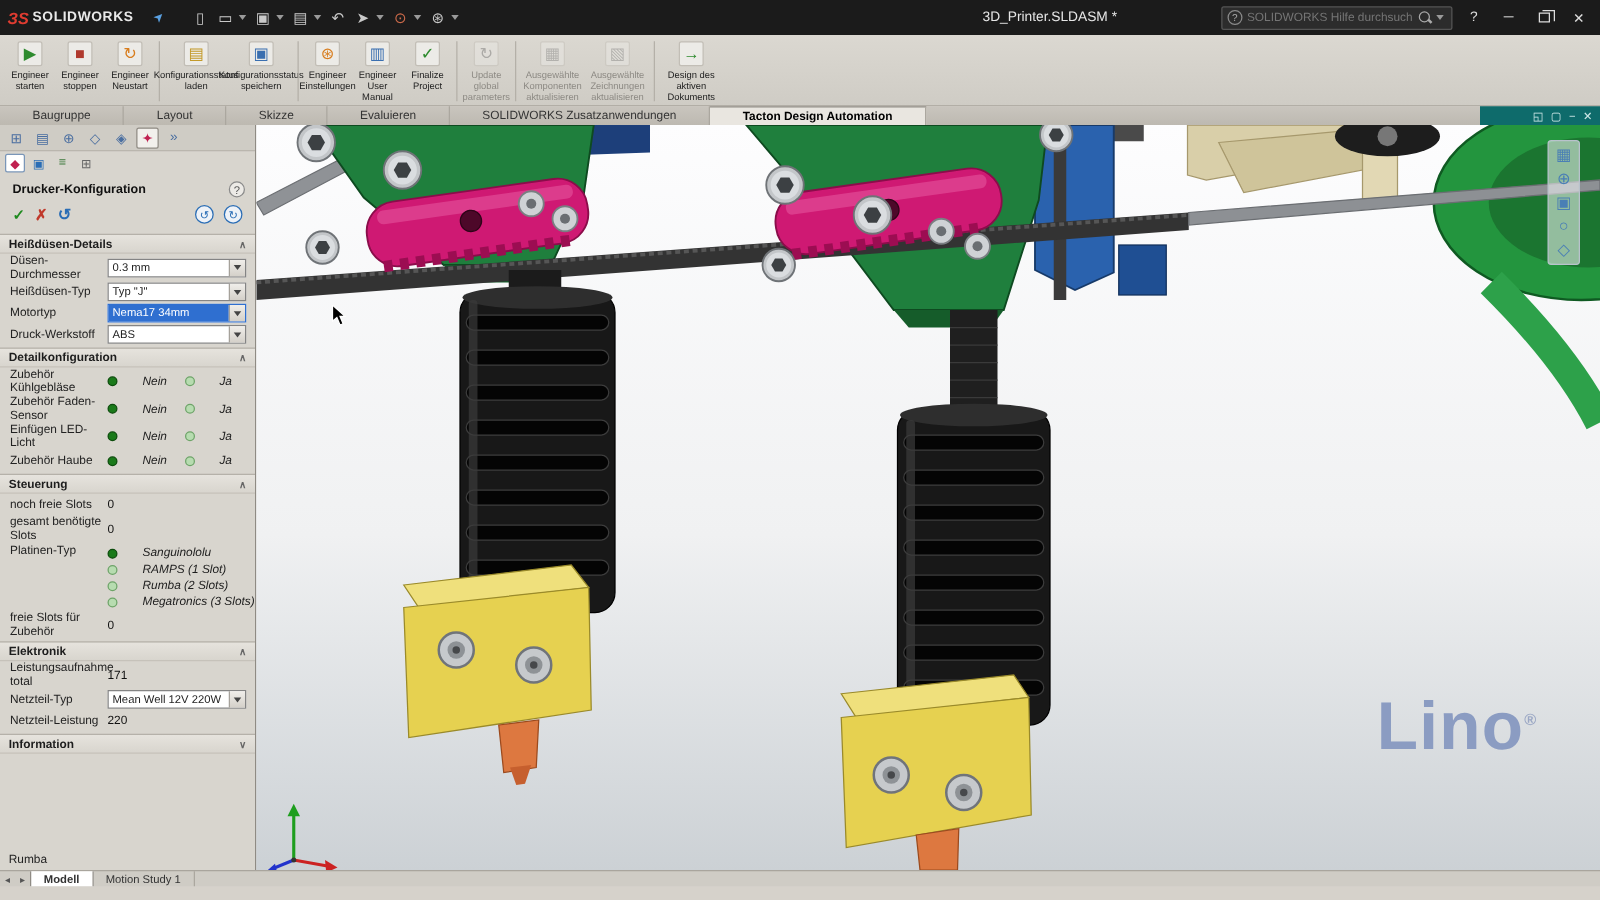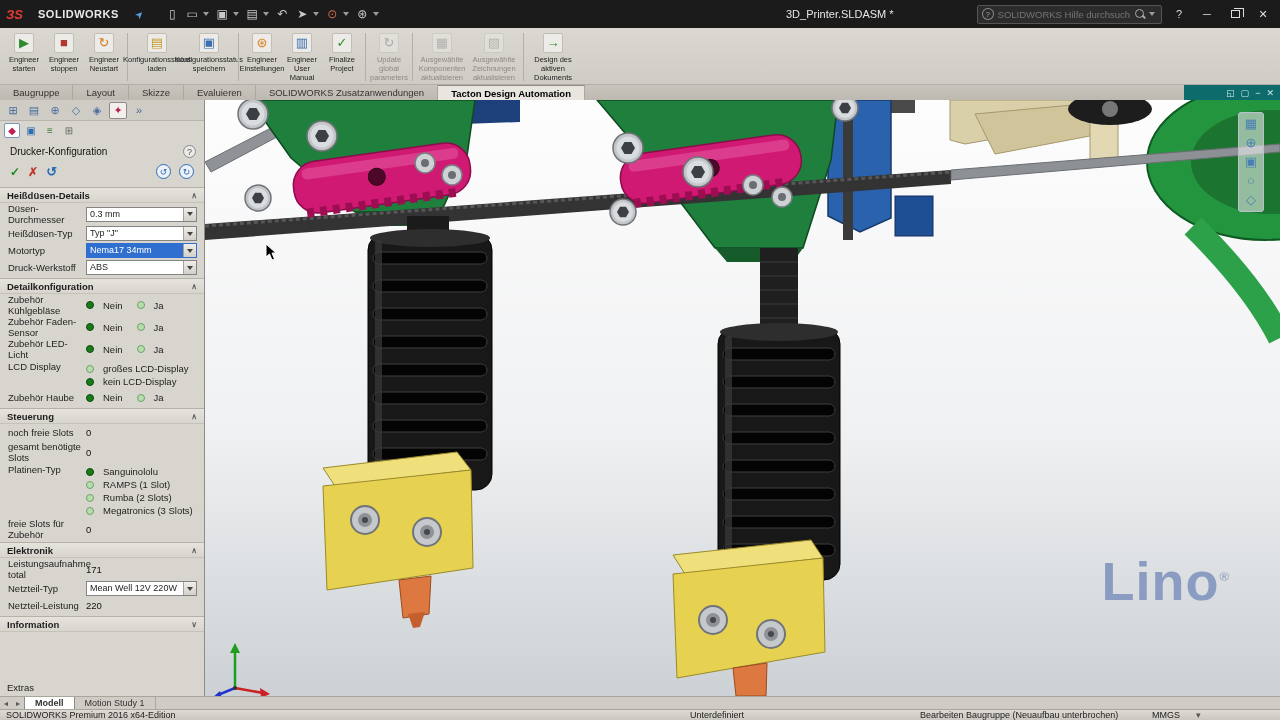--- a/index.html
+++ b/index.html
@@ -1,21 +1,21 @@
 <!DOCTYPE html>
 <html><head>
 <meta charset="utf-8">
 <style>
   * { margin:0; padding:0; box-sizing:border-box; }
   html,body { width:1280px; height:720px; overflow:hidden; font-family:"Liberation Sans", sans-serif; }
   #app { position:relative; width:1280px; height:720px; background:#d6d2cb; }
 
   
   #titlebar { position:absolute; top:0; left:0; right:0; height:28px; background:#1b1b1b; display:flex; align-items:center; color:#ddd; font-size:11px; }
-  .logo { display:flex; align-items:center; gap:15px; padding:0 10px 0 6px; }
+  .logo { display:flex; align-items:center; gap:3px; padding:0 10px 0 6px; }
   .logo-glyph { color:#e03c31; font-weight:bold; font-style:italic; font-size:13px; }
   .logo-text { color:#e9e9e9; font-weight:bold; letter-spacing:0.5px; font-size:11px; }
   .menus { display:flex; }
   .menu { padding:0 8px; line-height:28px; color:#d8d8d8; cursor:default; }
   .pin { color:#5aa0e0; font-size:10px; transform:rotate(-45deg); padding:0 6px; }
   .tb-icons { display:flex; align-items:center; gap:2px; margin-left:14px; }
   .tb-ic { width:18px; height:18px; display:flex; align-items:center; justify-content:center; color:#c9c9c9; font-size:12px; border-radius:2px; }
   .tb-caret { width:0;height:0;border-left:3px solid transparent;border-right:3px solid transparent;border-top:4px solid #9a9a9a; margin:0 2px 0 0; }
   .doc-title { position:absolute; left:770px; top:0; line-height:28px; color:#e6e6e6; font-size:11px;margin-left:16px; }
   .tb-right { position:absolute; right:0; top:0; height:28px; display:flex; align-items:center; gap:6px; padding-right:6px; }
@@ -33,38 +33,38 @@
   #ribbon { position:absolute; top:28px; left:0; right:0; height:57px; background:linear-gradient(#dbd8d1,#cfccc5); border-bottom:1px solid #b2aea6; display:flex; align-items:flex-start; padding:3px 0 0 4px; }
   .rbtn { display:flex; flex-direction:column; align-items:center; width:52px; padding:2px 1px; text-align:center; font-size:7.5px; line-height:1.2; color:#222; border-radius:2px; }
   .rbtn.w40 { width:40px; }
   .ricon { width:20px; height:20px; display:flex; align-items:center; justify-content:center; font-size:13px; background:#ecebe7; border:1px solid #c2beb6; border-radius:2px; margin-bottom:2px; }
   .rbtn.disabled { color:#8d8a84; }
   .rbtn.disabled .ricon { opacity:.45; }
   .rsep { width:1px; height:48px; background:#b4b0a8; margin:2px 3px; }
 
   
   #tabsrow { position:absolute; top:85px; left:0; right:0; height:15px; background:linear-gradient(#c9c5be,#bdb9b1); display:flex; align-items:stretch; font-size:9.5px; color:#333; }
-  .tab { padding:0 13px; display:flex; align-items:center; border-right:1px solid #aba79f; cursor:default;text-align:center; }
+  .tab { padding:0 26px; display:flex; align-items:center; border-right:1px solid #aba79f; cursor:default;text-align:center; }
   .tab.active { background:#e9e6e0; font-weight:bold; color:#000; border-top:1px solid #8f8b84; }
   .vp-winctl { position:absolute; right:0; top:0; height:15px; width:96px; background:#0e6b6b; display:flex; align-items:center; justify-content:flex-end; gap:6px; padding-right:6px; }
   .vp-winctl span { color:#cfe8e8; font-size:9px; }
 
   
   #main { position:absolute; top:100px; left:0; width:1280px; height:596px; }
 
   
   #panel { position:absolute; left:0; top:0; width:205px; height:596px; background:#d8d5ce; border-right:1px solid #8f8b84; font-size:9.5px; color:#1d1d1d; }
   .pm-tabs { height:21px; display:flex; align-items:center; gap:3px; padding:0 4px; background:#cfccc5; border-bottom:1px solid #bab6ae; }
   .pm-tabs .pt { width:18px; height:17px; display:flex; align-items:center; justify-content:center; font-size:11px; color:#4a6ea0; border-radius:2px; }
   .pm-tabs .pt.active { background:#f2f0ec; border:1px solid #8f8b84; }
   .pm-tabs2 { height:19px; display:flex; align-items:center; gap:3px; padding:0 4px; }
   .pm-tabs2 .pt2 { width:16px; height:15px; display:flex; align-items:center; justify-content:center; font-size:10px; border-radius:2px; }
   .pt2.active { background:#fff; border:1px solid #7a96b8; color:#c02050; }
   .panel-title-row { display:flex; align-items:center; justify-content:space-between; padding:5px 8px 2px 10px; }
-  .panel-title { font-size:10px; font-weight:normal; color:#111; }
+  .panel-title { font-size:10px; font-weight:bold; color:#111; }
   .q-circ { width:13px; height:13px; border:1px solid #8a8a8a; border-radius:50%; font-size:9px; color:#555; display:flex; align-items:center; justify-content:center; background:#eceae6; }
   .actions { display:flex; align-items:center; gap:8px; padding:4px 10px 6px 10px; }
   .act { font-size:12px; font-weight:bold; }
   .act.ok { color:#1e8a1e; }
   .act.cancel { color:#c0392b; }
   .act.reset { color:#2a6db5; font-size:13px; }
   .actions .spacer { flex:1; }
   .navbtn { width:15px; height:15px; border:1.5px solid #2a6db5; border-radius:50%; color:#2a6db5; font-size:9px; display:flex; align-items:center; justify-content:center; background:#eef2f8; }
 
   .sec-h { height:16px; display:flex; align-items:center; justify-content:space-between; padding:0 7px; border-top:1px solid #b5b1a9; border-bottom:1px solid #c6c2ba; background:linear-gradient(#e6e3dd,#d8d5ce); font-weight:bold; font-size:9.5px; margin-top:2px; }
@@ -74,21 +74,21 @@
   .plabel { width:78px; flex:none; color:#222; }
   .pvalue { color:#111; }
   .dd { width:111px; height:15px; background:#fff; border:1px solid #848484; display:flex; align-items:stretch; }
   .dd .ddval { flex:1; padding:1px 3px; font-size:9px; white-space:nowrap; overflow:hidden; }
   .dd.on { border-color:#2f6fd0; }
   .dd.on .ddval { background:#2f6fd0; color:#fff; }
   .dd .ddbtn { width:13px; background:linear-gradient(#f0eeea,#d4d0c9); border-left:1px solid #a5a19a; display:flex; align-items:center; justify-content:center; }
   .caret { width:0; height:0; border-left:3px solid transparent; border-right:3px solid transparent; border-top:4px solid #444; }
   .opts { display:flex; gap:14px; align-items:center; }
   .opts.stacked { flex-direction:column; align-items:flex-start; gap:2px; padding:2px 0; }
-  .opt { display:flex; align-items:center; gap:9px; }
+  .opt { display:flex; align-items:center; gap:20px;font-style:italic; }
   .dot { width:8px; height:8px; border-radius:50%; background:#b7dcb0; border:1px solid #6da468; display:inline-block; }
   .dot.on { background:#1a7a1a; border-color:#0c4c0c; }
   .panel-footer { position:absolute; bottom:3px; left:7px; font-size:9.5px; color:#222; }
 
   
   #viewport { position:absolute; left:205px; top:0; width:1075px; height:596px; background:linear-gradient(#fdfdfe 0%, #f0f1f2 55%, #ccd1d5 100%); overflow:hidden; }
   #viewport svg.model { position:absolute; left:0; top:0; }
   .vp-toolbar { position:absolute; right:16px; top:12px; width:26px; background:rgba(246,248,250,0.55); border:1px solid #b9c2cc; border-radius:3px; display:flex; flex-direction:column; align-items:center; gap:5px; padding:4px 0; }
   .vp-toolbar span { color:#4a7fb5; font-size:13px; line-height:14px; }
   .watermark { position:absolute; right:50px; top:450px; color:#8b9cc2; font-weight:bold; font-size:54px; letter-spacing:1px; }
@@ -321,42 +321,29 @@
               <i class="dot on"></i>
               <span>Nein</span>
             </span>
           <span class="opt">
               <i class="dot"></i>
               <span>Ja</span>
             </span>
         </div>
       </div>
       <div class="prow">
-        <span class="plabel">Zubehör LED-Licht</span>
+        <span class="plabel">Einfügen LED-Licht</span>
         <div class="opts">
           <span class="opt">
               <i class="dot on"></i>
               <span>Nein</span>
             </span>
           <span class="opt">
               <i class="dot"></i>
               <span>Ja</span>
-            </span>
-        </div>
-      </div>
-      <div class="prow tall">
-        <span class="plabel">LCD Display</span>
-        <div class="opts stacked">
-          <span class="opt">
-              <i class="dot"></i>
-              <span>großes LCD-Display</span>
-            </span>
-          <span class="opt">
-              <i class="dot on"></i>
-              <span>kein LCD-Display</span>
             </span>
         </div>
       </div>
       <div class="prow">
         <span class="plabel">Zubehör Haube</span>
         <div class="opts">
           <span class="opt">
               <i class="dot on"></i>
               <span>Nein</span>
             </span>
@@ -425,21 +412,21 @@
       <div class="prow">
         <span class="plabel">Netzteil-Leistung</span>
         <span class="pvalue">220</span>
       </div>
 
       <div class="sec-h">
         <span>Information</span>
         <span class="chev">∨</span>
       </div>
 
-      <span class="panel-footer">Extras</span>
+      <span class="panel-footer">Rumba</span>
     </aside>
 
     <div id="viewport">
       <svg class="model" viewBox="0 0 1075 596" width="1075" height="596">
 
         <polygon points="0,62 128,-4 138,2 6,72" fill="#8f9296" stroke="#6c6f73" stroke-width="1"></polygon>
 
         <g>
           <rect x="460" y="0" width="250" height="13" fill="#4a4a4a"></rect>
           <circle cx="505" cy="6" r="20" fill="#6e6e6e" stroke="#3a3a3a" stroke-width="6" stroke-dasharray="3 2"></circle>
@@ -670,21 +657,14 @@
     </div>
   </div>
 
   <div id="doctabs">
     <span class="dt-nav">◂</span>
     <span class="dt-nav">▸</span>
     <div class="dtab active">Modell</div>
     <div class="dtab">Motion Study 1</div>
   </div>
 
-  <div id="statusbar">
-    <span class="sb-edition">SOLIDWORKS Premium 2016 x64-Edition</span>
-    <span class="sb-state">Unterdefiniert</span>
-    <span class="sb-mode">Bearbeiten Baugruppe (Neuaufbau unterbrochen)</span>
-    <span class="sb-units">MMGS</span>
-    <span class="sb-caret">▾</span>
-  </div>
 
 </div>
 
 </body></html>

